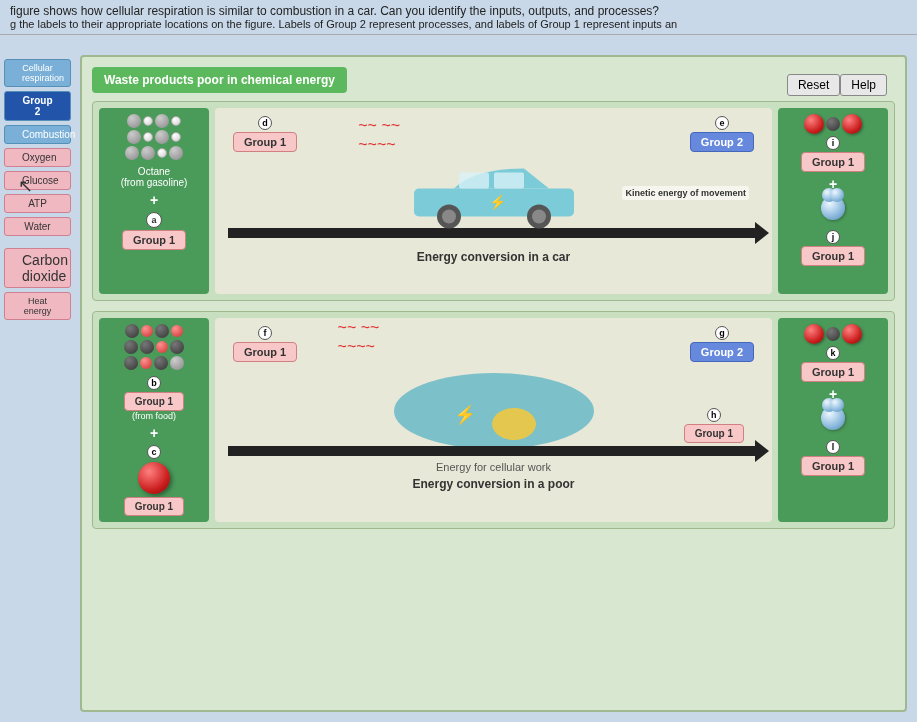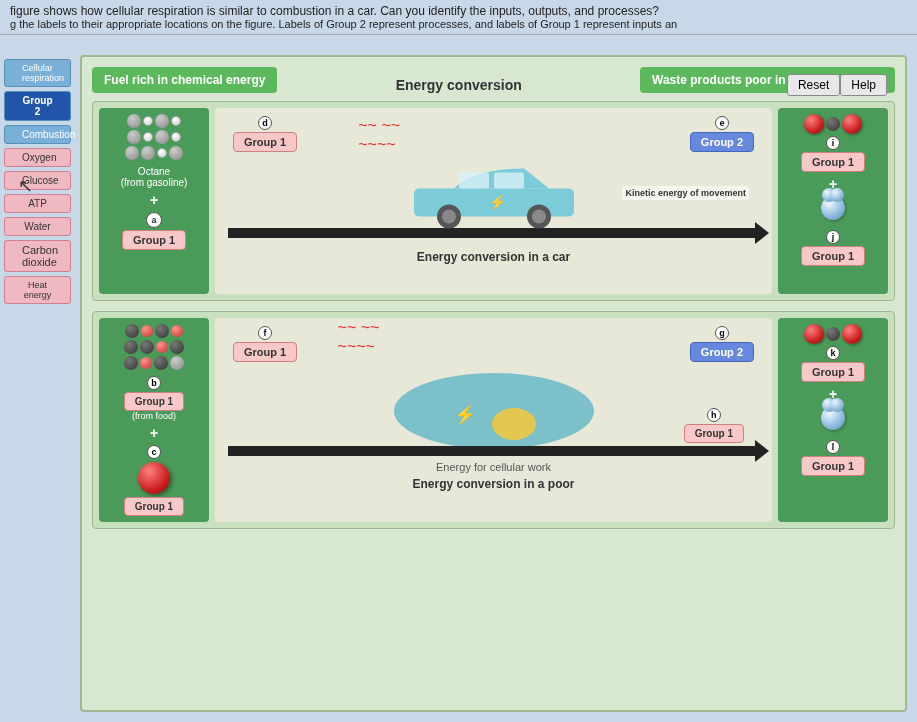--- a/index.html
+++ b/index.html
@@ -357,37 +357,31 @@
   </div>
   <div class="sidebar-item pink" style="font-size:10px;">
     <span>Glucose</span>
   </div>
   <div class="sidebar-item pink" style="font-size:10px;">
     <span>ATP</span>
   </div>
   <div class="sidebar-item pink" style="font-size:10px;">
     <span>Water</span>
   </div>
-  <div class="sidebar-item pink" style="font-size:11px;">
+  <div class="sidebar-item pink" style="font-size:14px;margin-top:8px;">
     <span>Carbon dioxide</span>
   </div>
   <div class="sidebar-item pink" style="font-size:9px;">
     <span>Heat energy</span>
   </div>
 </div>
 
 <div class="main">
 
   <div class="header-row">
-    <div class="header-col">
-      <span>Fuel rich in chemical energy</span>
-    </div>
-    <div class="header-center">
-      <span>Energy conversion</span>
-    </div>
     <div class="header-right">
       <span>Waste products poor in chemical energy</span>
     </div>
   </div>
 
   <div class="diagrams">
 
     <div class="diagram-section">
 
       <div class="diag-left">

